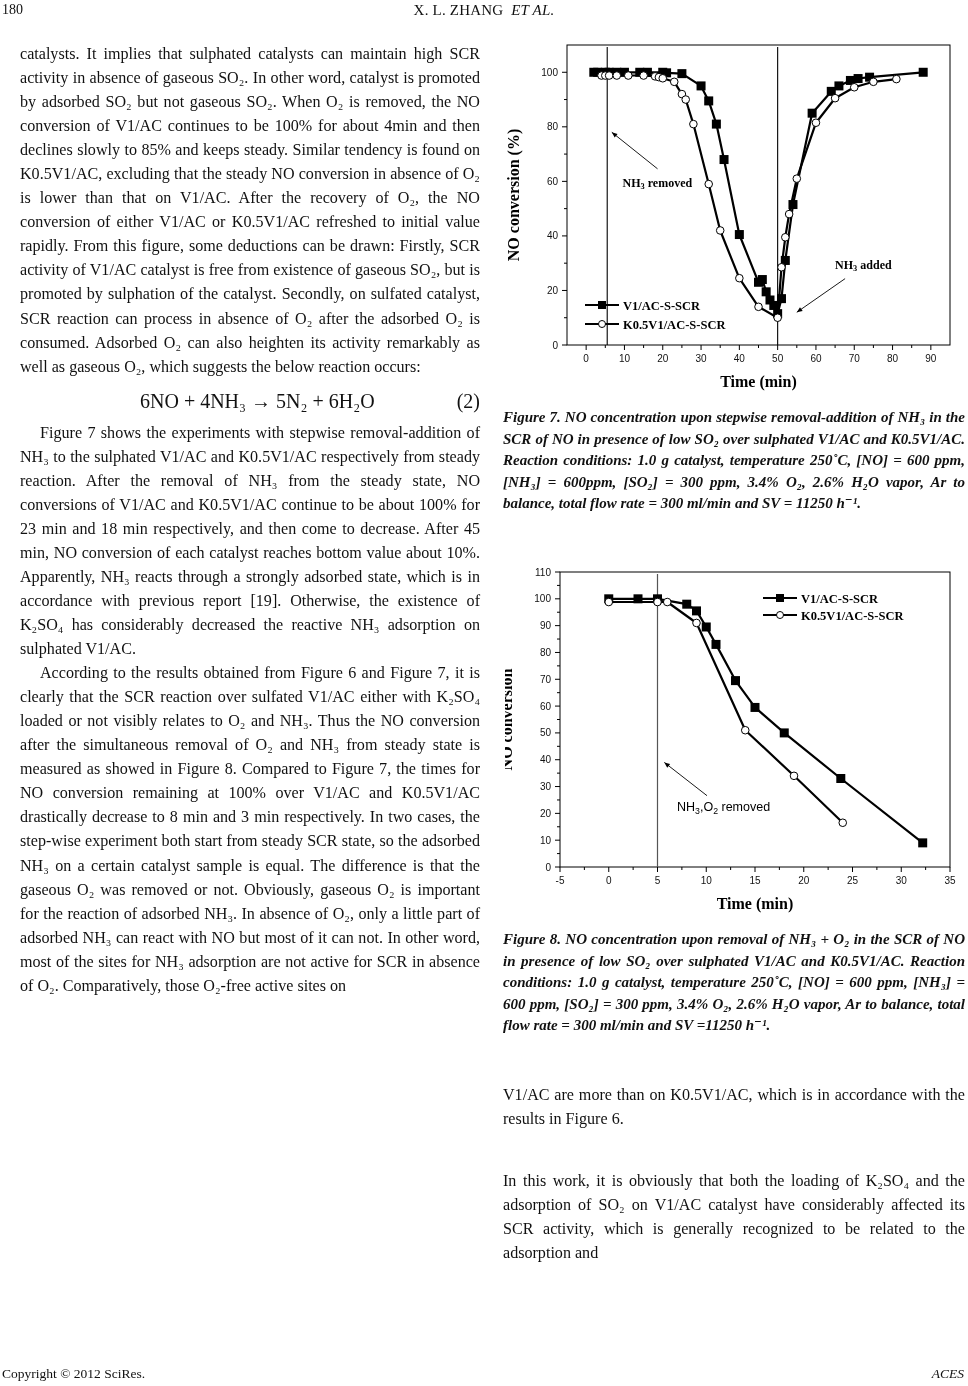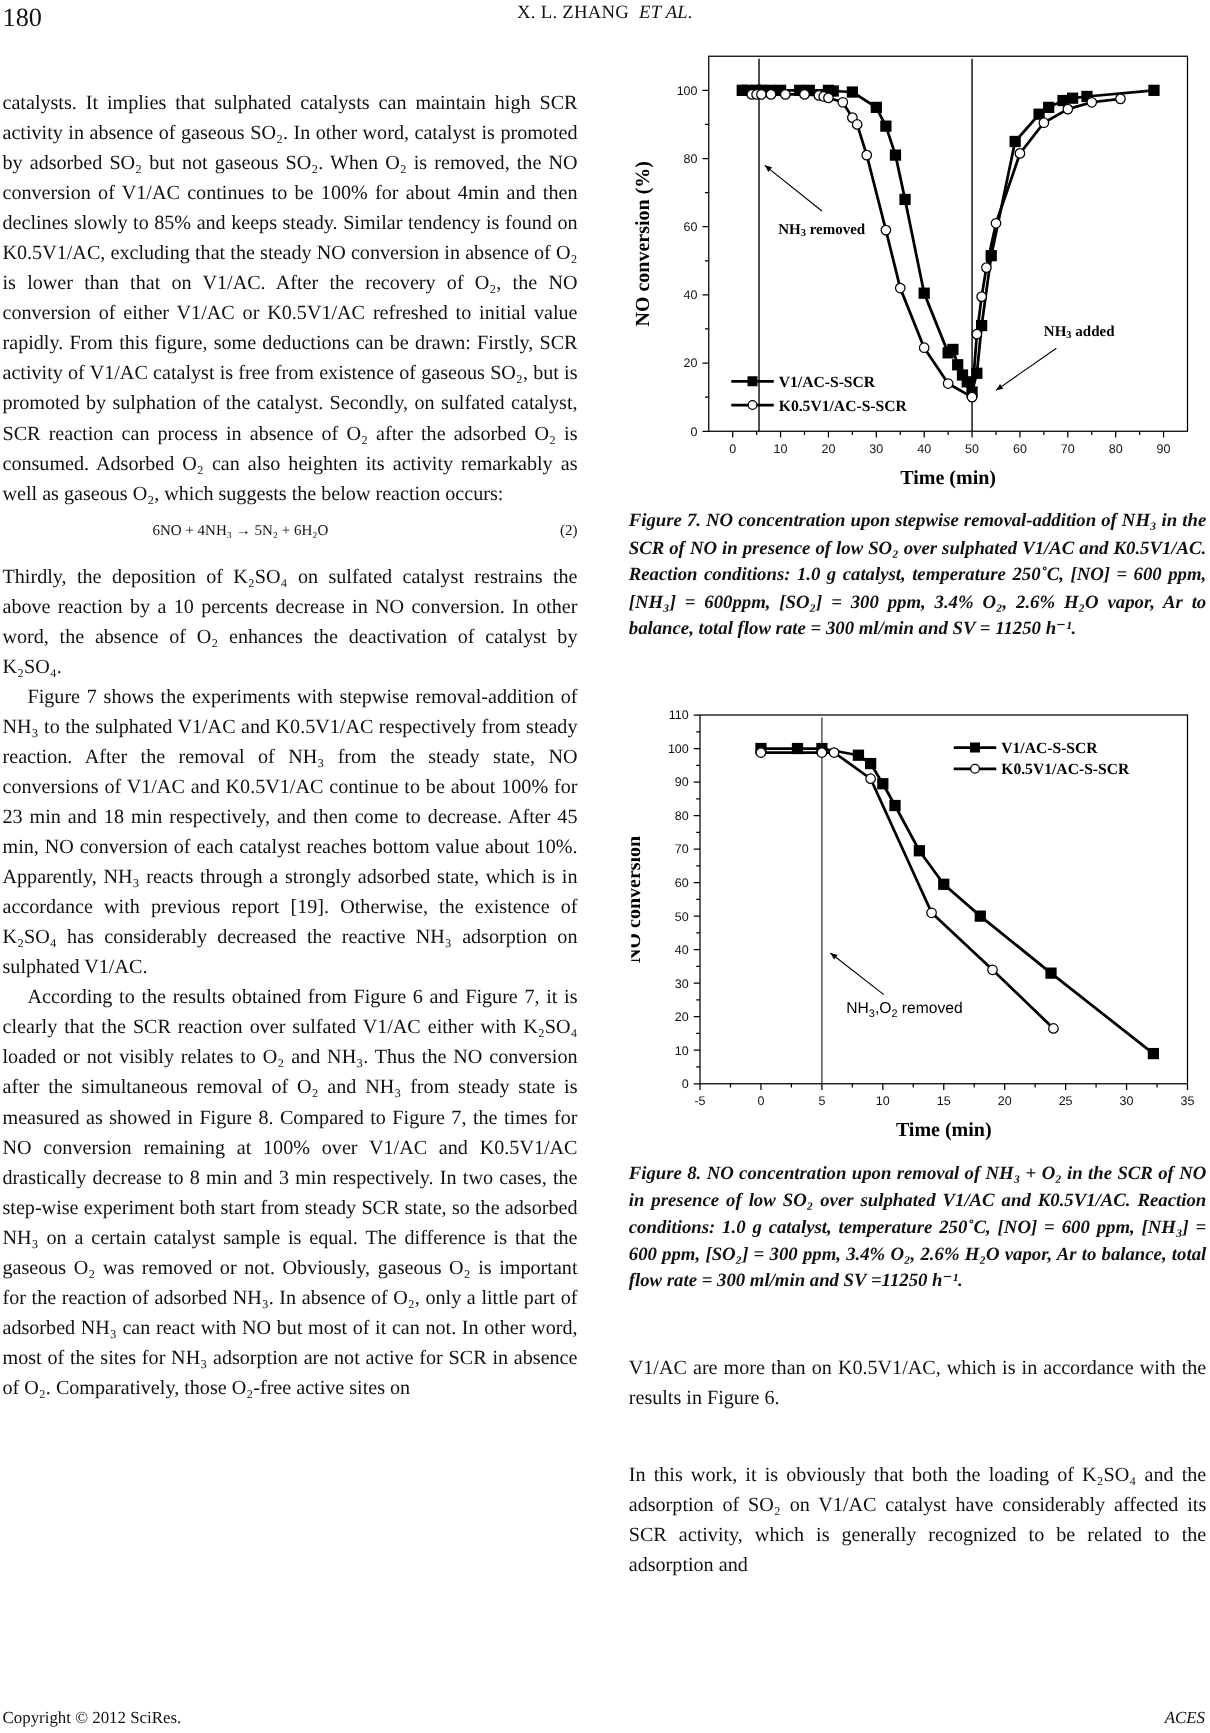--- a/index.html
+++ b/index.html
@@ -1,25 +1,25 @@
 <!DOCTYPE html>
 <html><head>
 <meta charset="utf-8">
 <style>
   html,body{margin:0;padding:0;background:#fff;}
   body{width:968px;height:1386px;position:relative;overflow:hidden;font-family:"Liberation Serif","DejaVu Serif",serif;color:#111;}
-  .hdr-num{position:absolute;left:2px;top:2px;font-size:21px;}
+  .hdr-num{position:absolute;left:2px;top:2px;font-size:14px;}
   .hdr-auth{position:absolute;left:0;right:0;top:2px;text-align:center;font-size:15px;letter-spacing:0.2px;}
   .hdr-auth i{font-style:italic;}
   .col{position:absolute;font-size:16.1px;line-height:24.05px;text-align:justify;}
-  .col-left{left:2px;top:42px;width:460px;margin-top:29px;}
+  .col-left{left:20px;top:42px;width:460px;}
   .col-right{left:503px;width:462px;}
   .col p{margin:0;}
   .ind{text-indent:20px;}
-  .eq{display:flex;justify-content:space-between;height:36px;margin:4px 0 2px 0;padding-left:120px;font-size:12px;}
+  .eq{display:flex;justify-content:space-between;align-items:center;height:36px;margin:4px 0 2px 0;padding-left:120px;font-size:20px;}
   b{font-weight:normal;}
   .caption{font-weight:bold;font-size:15px;line-height:21.6px;text-align:justify;font-style:italic;}
   .sec-title{font-weight:bold;font-size:19px;line-height:24px;margin:0;}
   .sec-title .l2{padding-left:38px;display:block;}
   .footer-l{position:absolute;left:2px;top:1366px;font-size:13.5px;}
   .footer-r{position:absolute;right:4px;top:1366px;font-size:13.5px;font-style:italic;}
   svg text{font-family:"Liberation Sans","DejaVu Sans",sans-serif;}
   .axis-title{font-family:"Liberation Serif","DejaVu Serif",serif !important;font-weight:bold;}
   .leg{font-family:"Liberation Serif","DejaVu Serif",serif !important;font-weight:bold;}
   .ann-serif{font-family:"Liberation Serif","DejaVu Serif",serif !important;font-weight:bold;}
@@ -30,21 +30,20 @@
 
 <div class="hdr-num">180</div>
 <div class="hdr-auth"><span>X. L. ZHANG</span>&nbsp;&nbsp;<i>ET AL.</i></div>
 
 <div class="col col-left">
   <p>catalysts. It implies that sulphated catalysts can maintain high SCR activity in absence of gaseous SO₂. In other word, catalyst is promoted by adsorbed SO₂ but not gaseous SO₂. When O₂ is removed, the NO conversion of V1/AC continues to be 100% for about 4min and then declines slowly to 85% and keeps steady. Similar tendency is found on K0.5V1/AC, excluding that the steady NO conversion in absence of O₂ is lower than that on V1/AC. After the recovery of O₂, the NO conversion of either V1/AC or K0.5V1/AC refreshed to initial value rapidly. From this figure, some deductions can be drawn: Firstly, SCR activity of V1/AC catalyst is free from existence of gaseous SO₂, but is promoted by sulphation of the catalyst. Secondly, on sulfated catalyst, SCR reaction can process in absence of O₂ after the adsorbed O₂ is consumed. Adsorbed O₂ can also heighten its activity remarkably as well as gaseous O₂, which suggests the below reaction occurs:</p>
   <div class="eq">
     <span>6NO + 4NH₃ → 5N₂ + 6H₂O</span>
     <span>(2)</span>
   </div>
-  <p>Thirdly, the deposition of K₂SO₄ on sulfated catalyst restrains the above reaction by a 10 percents decrease in NO conversion. In other word, the absence of O₂ enhances the deactivation of catalyst by K₂SO₄.</p>
   <p class="ind"><b>Figure 7</b><span> shows the experiments with stepwise removal-addition of NH₃ to the sulphated V1/AC and K0.5V1/AC respectively from steady reaction. After the removal of NH₃ from the steady state, NO conversions of V1/AC and K0.5V1/AC continue to be about 100% for 23 min and 18 min respectively, and then come to decrease. After 45 min, NO conversion of each catalyst reaches bottom value about 10%. Apparently, NH₃ reacts through a strongly adsorbed state, which is in accordance with previous report [19]. Otherwise, the existence of K₂SO₄ has considerably decreased the reactive NH₃ adsorption on sulphated V1/AC.</span></p>
   <p class="ind"><span>According to the results obtained from </span><b>Figure 6</b><span> and </span><b>Figure 7</b><span>, it is clearly that the SCR reaction over sulfated V1/AC either with K₂SO₄ loaded or not visibly relates to O₂ and NH₃. Thus the NO conversion after the simultaneous removal of O₂ and NH₃ from steady state is measured as showed in </span><b>Figure 8</b><span>. Compared to </span><b>Figure 7</b><span>, the times for NO conversion remaining at 100% over V1/AC and K0.5V1/AC drastically decrease to 8 min and 3 min respectively. In two cases, the step-wise experiment both start from steady SCR state, so the adsorbed NH₃ on a certain catalyst sample is equal. The difference is that the gaseous O₂ was removed or not. Obviously, gaseous O₂ is important for the reaction of adsorbed NH₃. In absence of O₂, only a little part of adsorbed NH₃ can react with NO but most of it can not. In other word, most of the sites for NH₃ adsorption are not active for SCR in absence of O₂. Comparatively, those O₂-free active sites on</span></p>
 </div>
 
 <svg id="fig7" style="position:absolute;left:505px;top:40px;" width="460" height="360">
     <rect x="62" y="5" width="383" height="300" fill="none" stroke="#000" stroke-width="1"></rect>
     <line x1="81.15" y1="305" x2="81.15" y2="310" stroke="#000"></line>
     <text x="81.15" y="322" font-size="10" text-anchor="middle" fill="#111">0</text>
     <line x1="100.30000000000001" y1="305" x2="100.30000000000001" y2="308" stroke="#000"></line>
     <line x1="119.44999999999999" y1="305" x2="119.44999999999999" y2="310" stroke="#000"></line>

